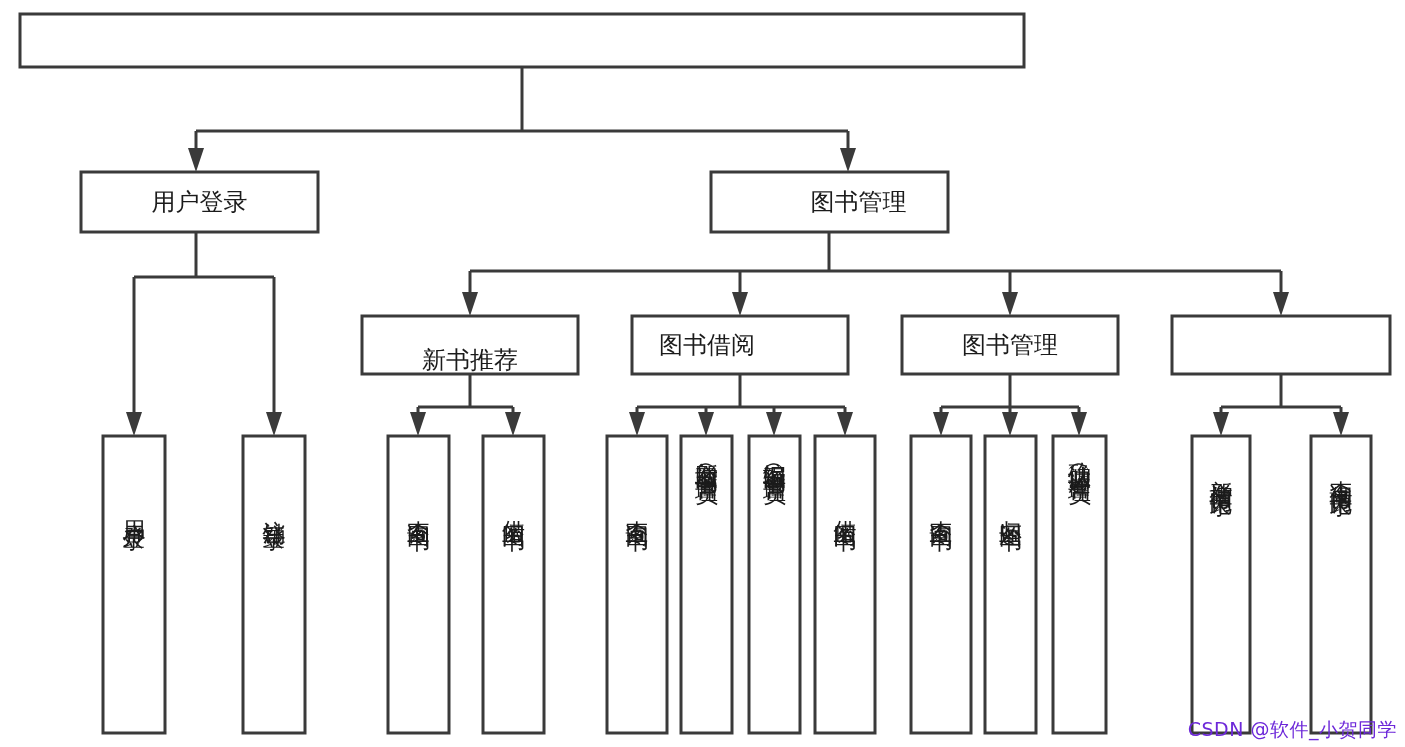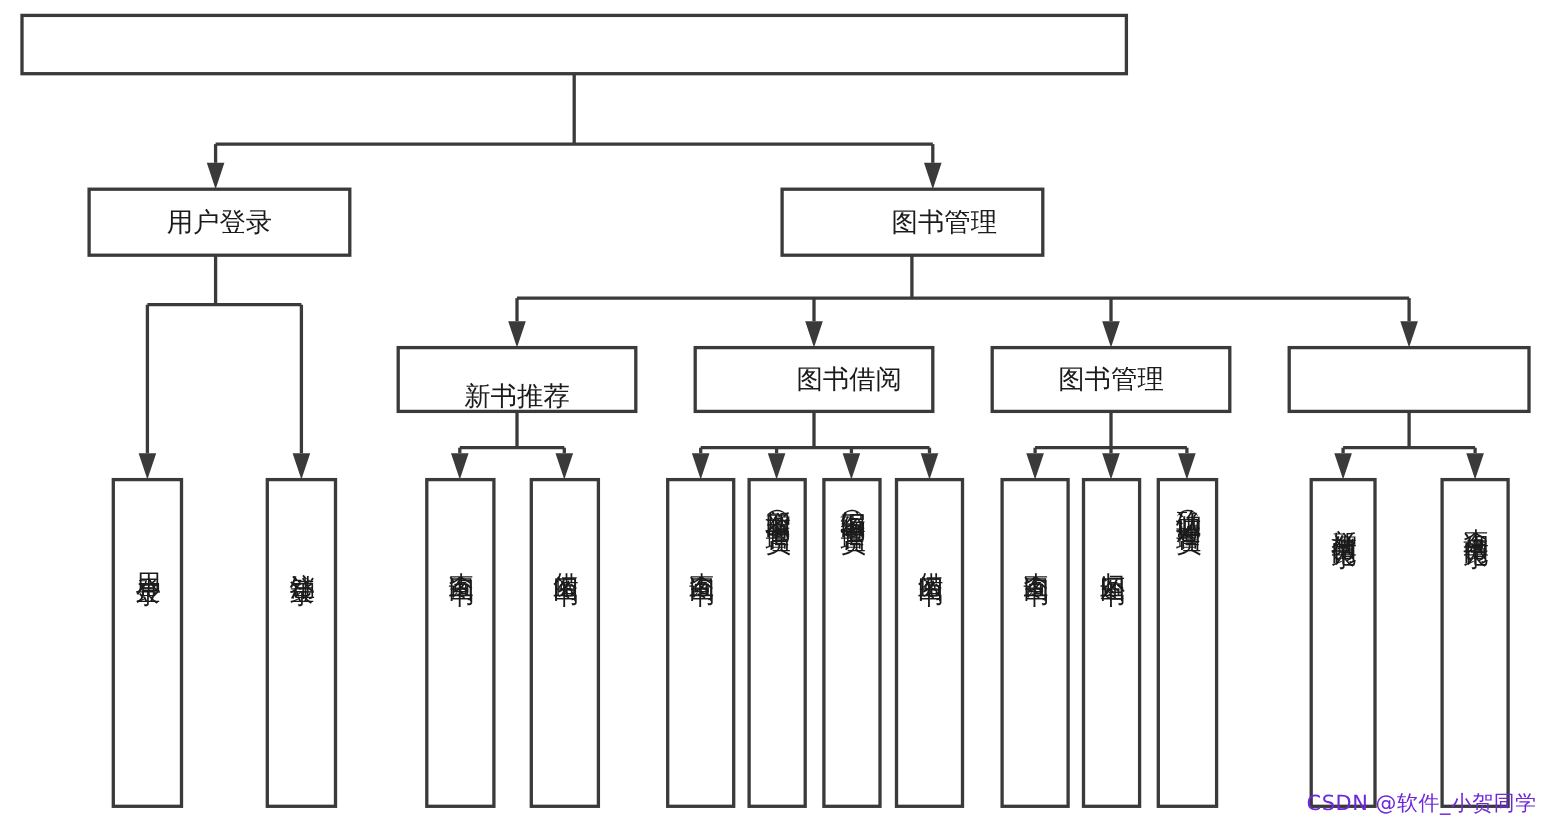--- a/index.html
+++ b/index.html
@@ -197,21 +197,21 @@
   </div>
 
   <div class="hlabel-wrap" style="left:740px; top:172px; width:237px; height:60px;">
     <span>图书管理</span>
   </div>
 
   <div class="hlabel-wrap" style="left:362px; top:328px; width:216px; height:64px;">
     <span>新书推荐</span>
   </div>
 
-  <div class="hlabel-wrap" style="left:664px; top:316px; width:216px; height:58px;">
+  <div class="hlabel-wrap" style="left:599px; top:316px; width:216px; height:58px;">
     <span>图书借阅</span>
   </div>
 
   <div class="hlabel-wrap" style="left:902px; top:316px; width:216px; height:58px;">
     <span>图书管理</span>
   </div>
 
 
   <div class="vlabel-wrap" style="left:103px; top:436px; width:62px; height:297px; padding-top:66px;">
     <span>用户登录</span>

